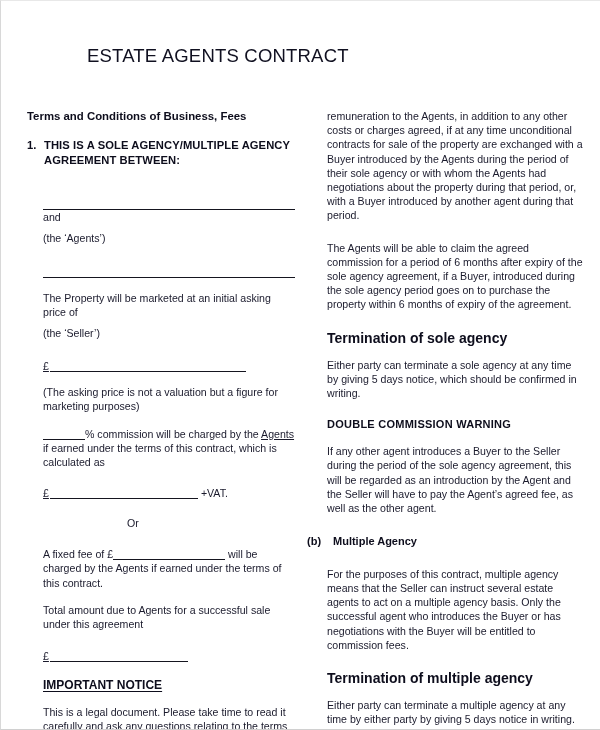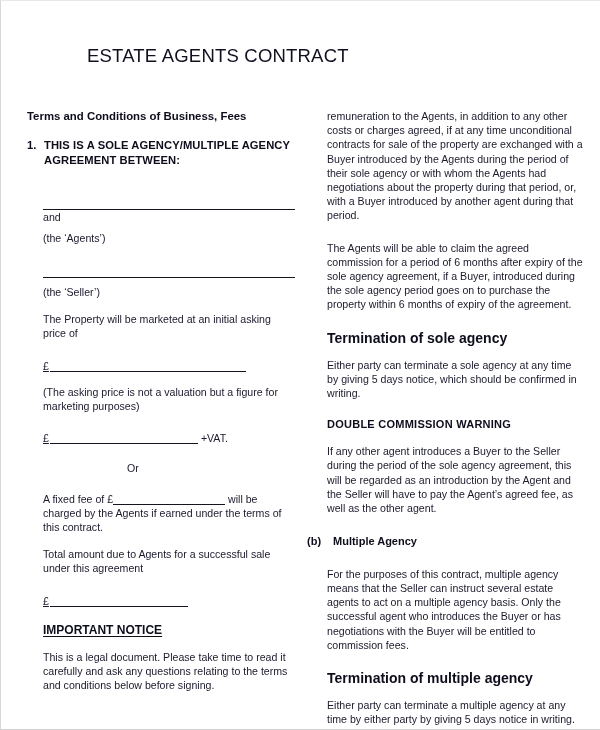--- a/index.html
+++ b/index.html
@@ -167,31 +167,35 @@
     <div class="clause" style="margin-top:14px;">
       <span class="num">1.</span>
       <span class="body">THIS IS A SOLE AGENCY/MULTIPLE AGENCY AGREEMENT BETWEEN:</span>
     </div>
 
     <div class="rule indent" style="margin-top:42px;"></div>
     <div class="p" style="margin-left:16px;">and</div>
     <div class="p" style="margin-top:7px; margin-left:16px;">(the ‘Agents’)</div>
 
     <div class="rule indent" style="margin-top:31px;"></div>
+    <div class="p gap" style="margin-left:16px;">The Property will be marketed at an initial asking price of</div>
+
     <div class="p" style="margin-top:7px; margin-left:16px;">(the ‘Seller’)</div>
-
-    <div class="p gap" style="margin-left:16px;">The Property will be marketed at an initial asking price of</div>
 
     <div class="money-line" style="margin-top:20px; margin-left:16px;">
       <span class="sym u-under">£</span>
       <span class="fill fill-w-long"></span>
     </div>
 
     <div class="p gap" style="margin-left:16px;">(The asking price is not a valuation but a figure for marketing purposes)</div>
 
+    <div class="p gap" style="margin-left:16px;">
+      <span class="blank-inline"></span><span>% commission will be charged by the</span>
+      <span class="u-under">Agents</span><span> if earned under the terms of this contract, which is calculated as</span>
+    </div>
 
     <div class="money-line" style="margin-top:18px; margin-left:16px;">
       <span class="sym u-under">£</span>
       <span class="fill fill-w-vat"></span>
       <span class="tail">+VAT.</span>
     </div>
 
     <div class="or-line" style="margin-top:18px; margin-left:16px;">Or</div>
 
     <div class="p" style="margin-top:18px; margin-left:16px;">

